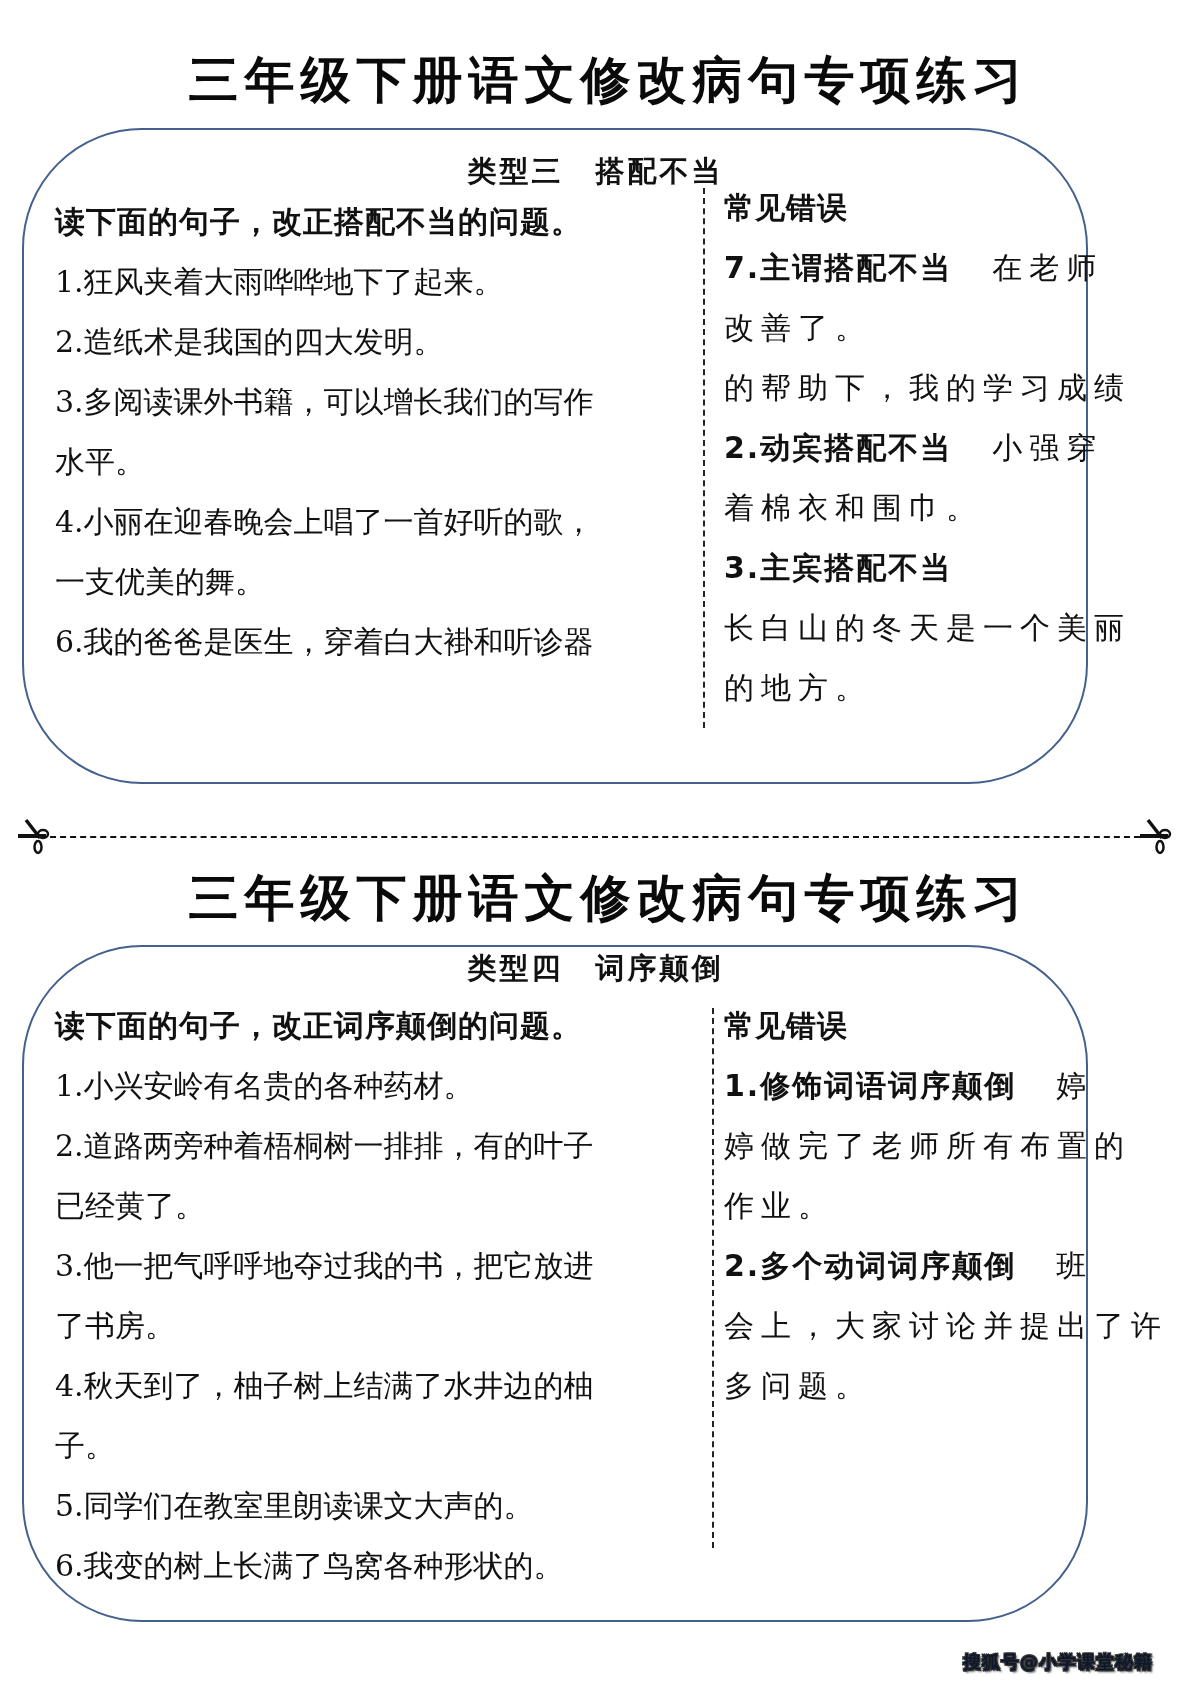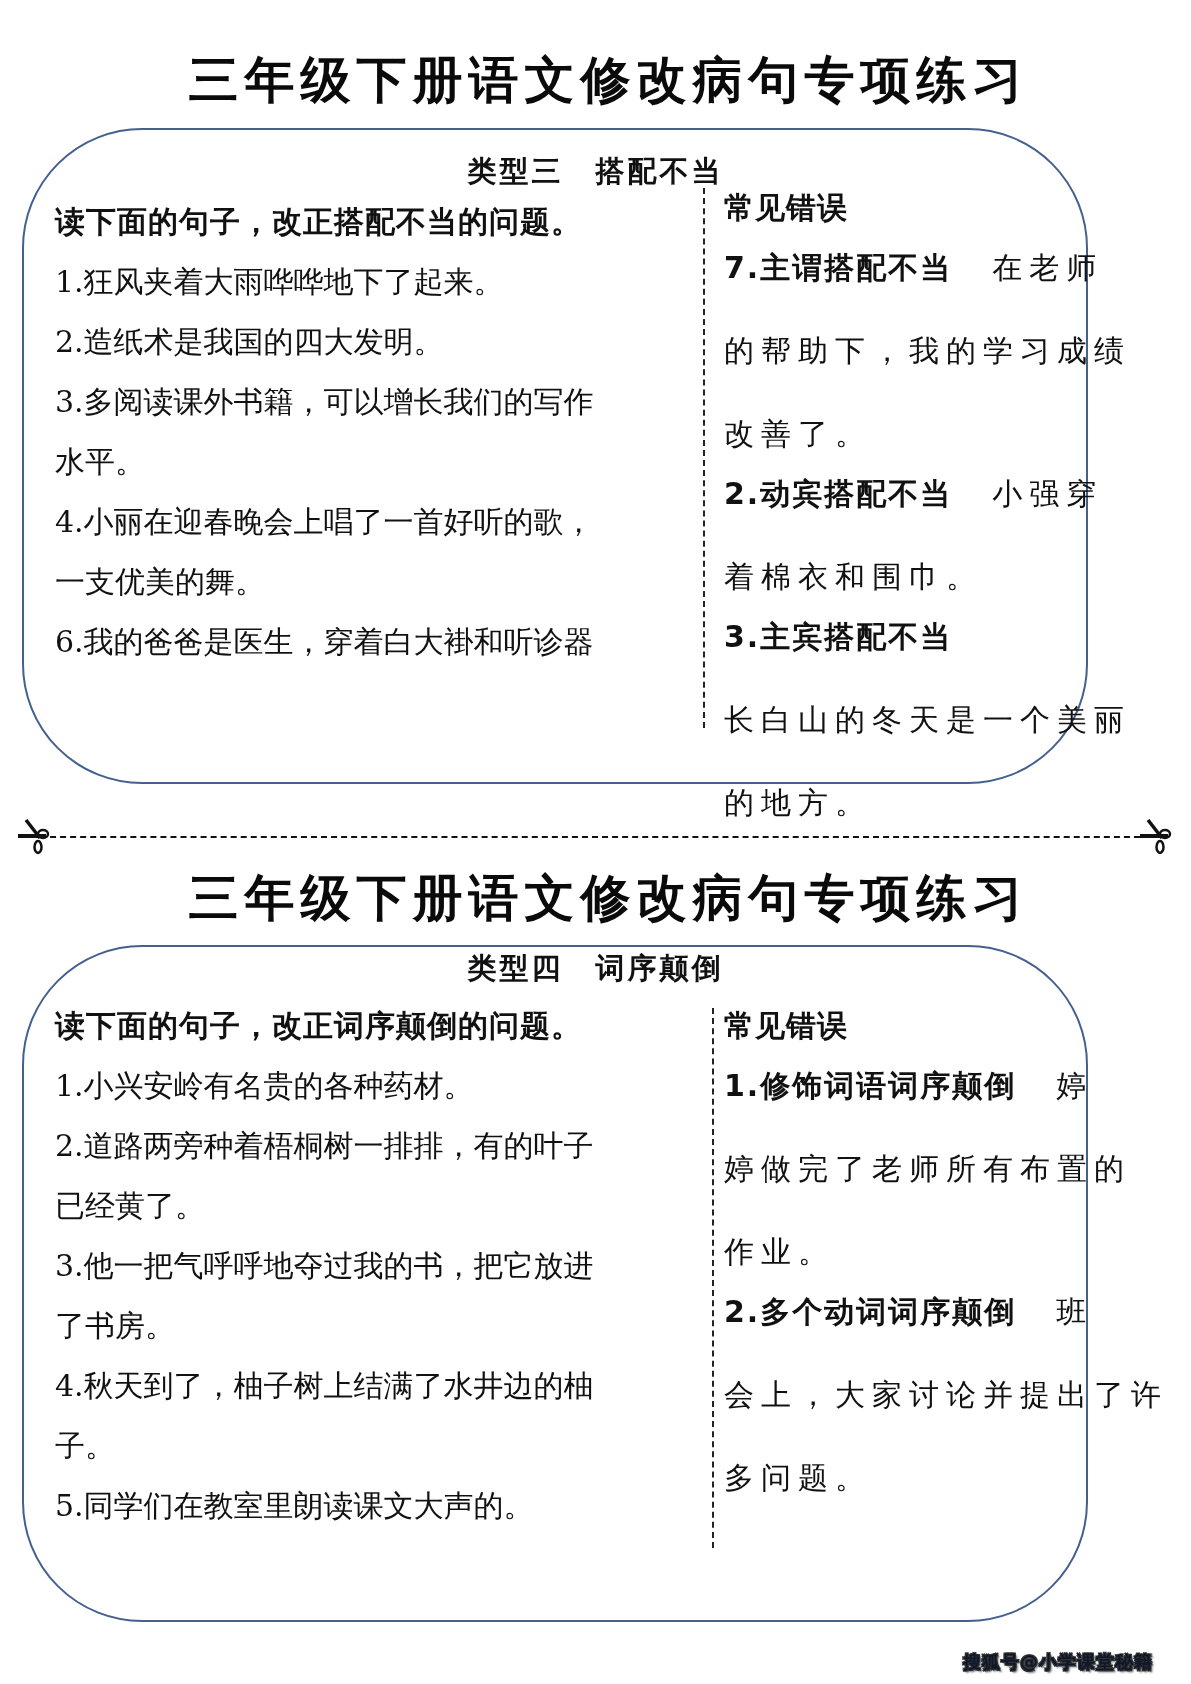--- a/index.html
+++ b/index.html
@@ -23,21 +23,21 @@
     position: absolute; left: 0; width: 1191px; text-align: center;
     font-family: "DejaVu Sans", "Liberation Sans", sans-serif;
     font-weight: bold; font-size: 29px; line-height: 36px; letter-spacing: 3px;
   }
   .col {
     position: absolute; font-size: 30px; line-height: 60px;
   }
   .col .line { white-space: nowrap; height: 60px; }
   .col .head { font-weight: bold; font-family: "DejaVu Sans", "Liberation Sans", sans-serif; letter-spacing: 1px; }
   .col .bold { font-weight: bold; font-family: "DejaVu Sans", "Liberation Sans", sans-serif; letter-spacing: 2px; }
-  .col .spread { letter-spacing: 7px; margin-top: 23px; }
+  .col .spread { letter-spacing: 7px; }
   .divider {
     position: absolute; width: 0; border-left: 2px dashed #222;
   }
   .cutline {
     position: absolute; left: 40px; width: 1110px; top: 836px; height: 0;
     border-top: 2.5px dashed #111;
   }
   .scissors {
     position: absolute; width: 34px; height: 40px;
   }
@@ -67,22 +67,22 @@
   <div class="line">6.我的爸爸是医生，穿着白大褂和听诊器</div>
 </div>
 
 <div class="divider" style="left:703px; top:188px; height:540px;"></div>
 
 <div class="col" style="left:724px; top:178px; width:350px;">
   <div class="line head">常见错误</div>
   <div class="line">
     <span class="bold">7.主谓搭配不当</span><span style="display:inline-block;width:40px;"></span><span class="spread">在老师</span>
   </div>
+  <div class="line spread">改善了。</div>
   <div class="line spread">的帮助下，我的学习成绩</div>
-  <div class="line spread">改善了。</div>
   <div class="line">
     <span class="bold">2.动宾搭配不当</span><span style="display:inline-block;width:40px;"></span><span class="spread">小强穿</span>
   </div>
   <div class="line spread">着棉衣和围巾。</div>
   <div class="line">
     <span class="bold">3.主宾搭配不当</span>
   </div>
   <div class="line spread">长白山的冬天是一个美丽</div>
   <div class="line spread">的地方。</div>
 </div>
@@ -108,20 +108,21 @@
 <div class="col" style="left:55px; top:996px; width:640px;">
   <div class="line head">读下面的句子，改正词序颠倒的问题。</div>
   <div class="line">1.小兴安岭有名贵的各种药材。</div>
   <div class="line">2.道路两旁种着梧桐树一排排，有的叶子</div>
   <div class="line">已经黄了。</div>
   <div class="line">3.他一把气呼呼地夺过我的书，把它放进</div>
   <div class="line">了书房。</div>
   <div class="line">4.秋天到了，柚子树上结满了水井边的柚</div>
   <div class="line">子。</div>
   <div class="line">5.同学们在教室里朗读课文大声的。</div>
+  <div class="line">6.我变的树上长满了鸟窝各种形状的。</div>
 </div>
 
 <div class="divider" style="left:712px; top:1008px; height:540px;"></div>
 
 <div class="col" style="left:724px; top:996px; width:360px;">
   <div class="line head">常见错误</div>
   <div class="line">
     <span class="bold">1.修饰词语词序颠倒</span><span style="display:inline-block;width:40px;"></span><span class="spread">婷</span>
   </div>
   <div class="line spread">婷做完了老师所有布置的</div>

